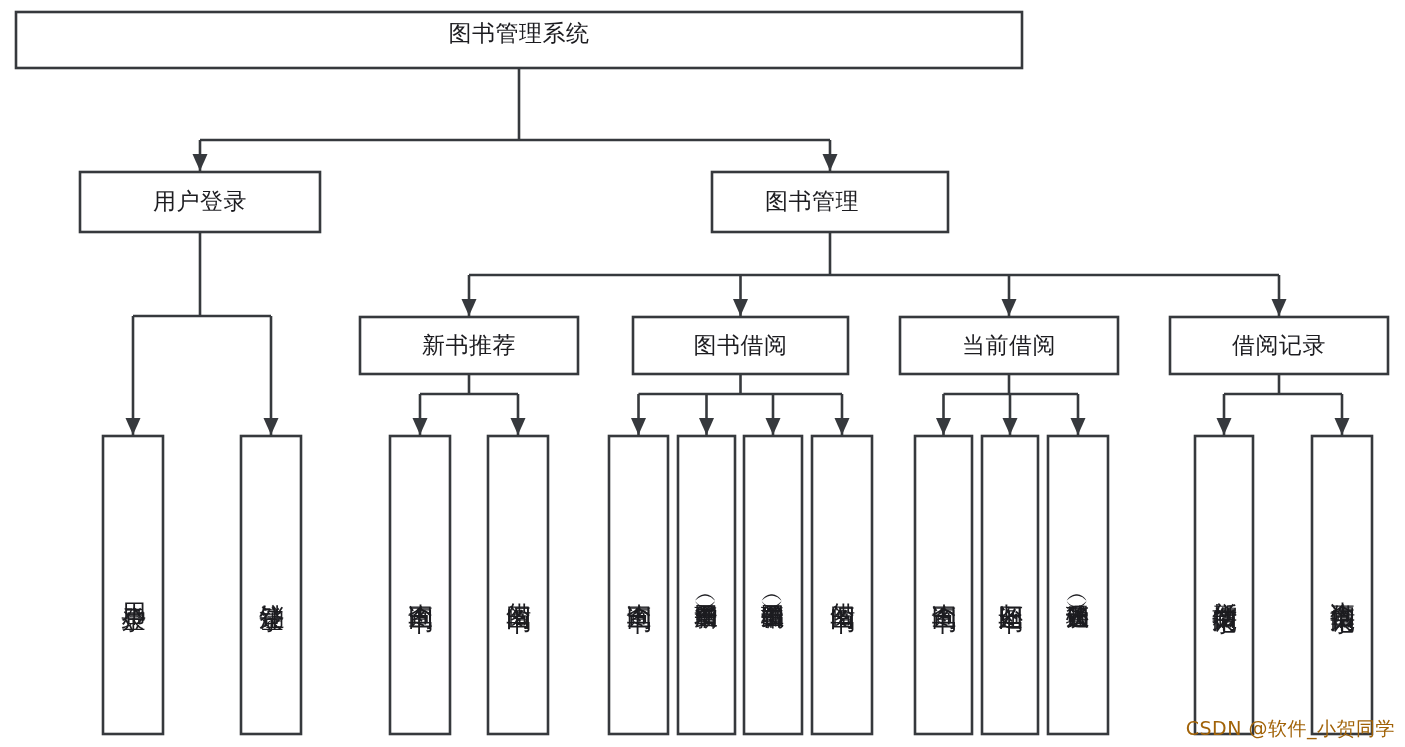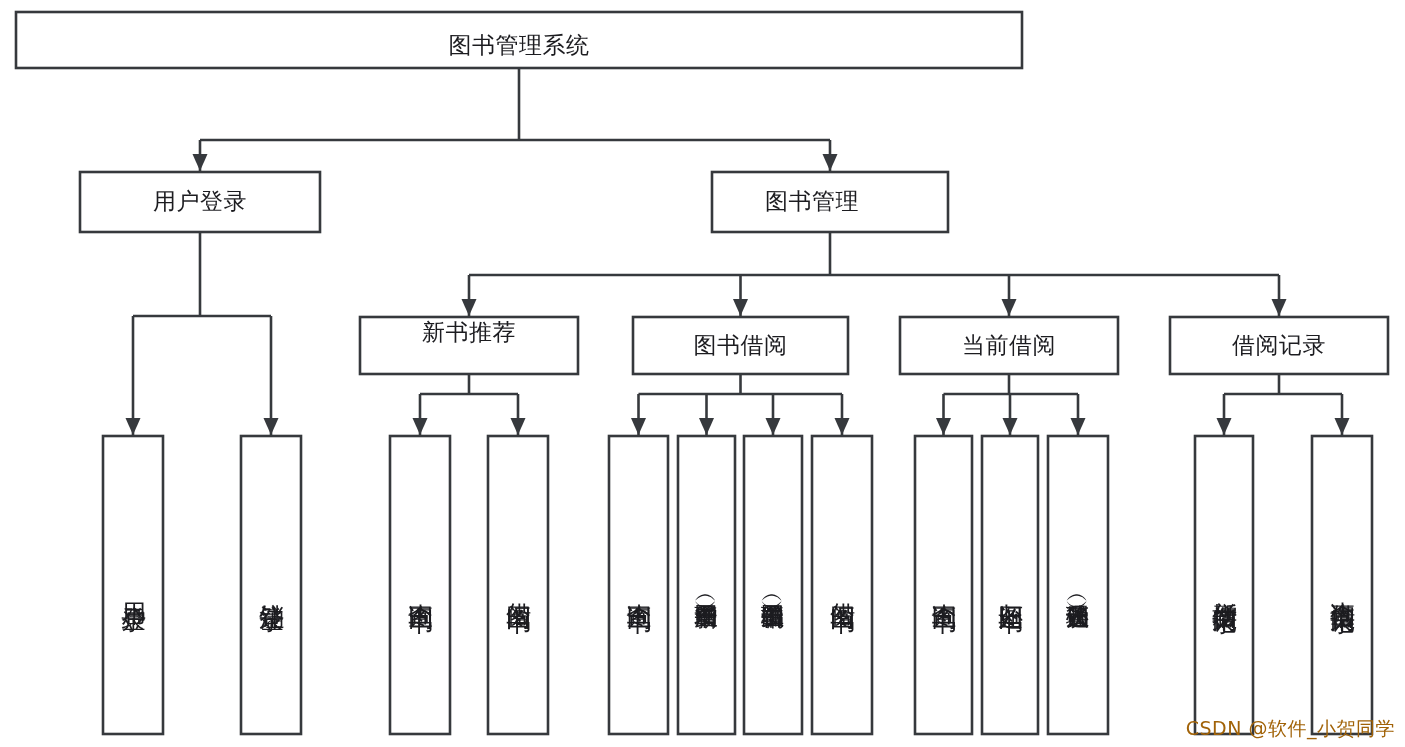--- a/index.html
+++ b/index.html
@@ -153,24 +153,24 @@
         <rect x="812" y="436" width="60" height="298" class="node-box"></rect>
         <rect x="915" y="436" width="57" height="298" class="node-box"></rect>
         <rect x="982" y="436" width="56" height="298" class="node-box"></rect>
         <rect x="1048" y="436" width="60" height="298" class="node-box"></rect>
         <rect x="1195" y="436" width="58" height="298" class="node-box"></rect>
         <rect x="1312" y="436" width="60" height="298" class="node-box"></rect>
       </g>
   </svg>
 
   <div id="labels-layer">
-      <div class="node-label horizontal" style="left: 16px; top: 12px; width: 1006px; height: 68px;">图书管理系统</div>
+      <div class="node-label horizontal" style="left: 16px; top: 0; width: 1006px; height: 68px;">图书管理系统</div>
       <div class="node-label horizontal" style="left: 80px; top: 172px; width: 240px; height: 60px;">用户登录</div>
       <div class="node-label horizontal" style="left: 712px; top: 172px; width: 200px; height: 60px;">图书管理</div>
-      <div class="node-label horizontal" style="left: 360px; top: 304px; width: 218px; height: 57px; text-align: right;">新书推荐</div>
+      <div class="node-label horizontal" style="left: 360px; top: 317px; width: 218px; height: 57px; text-align: right;">新书推荐</div>
       <div class="node-label horizontal" style="left: 633px; top: 317px; width: 215px; height: 57px;">图书借阅</div>
       <div class="node-label horizontal" style="left: 900px; top: 317px; width: 218px; height: 57px; text-align: right;">当前借阅</div>
       <div class="node-label horizontal" style="left: 1170px; top: 317px; width: 218px; height: 57px; font-family: Liberation Serif, serif;">借阅记录</div>
       <div class="node-label vertical" style="left: 103px; top: 436px; width: 60px; height: 298px;">用户登录</div>
       <div class="node-label vertical" style="left: 241px; top: 436px; width: 60px; height: 298px;">注销登录</div>
       <div class="node-label vertical" style="left: 390px; top: 436px; width: 60px; height: 298px;">查询图书</div>
       <div class="node-label vertical" style="left: 488px; top: 436px; width: 60px; height: 298px;">借阅图书</div>
       <div class="node-label vertical" style="left: 609px; top: 436px; width: 59px; height: 298px;">查询图书</div>
       <div class="node-label vertical" style="left: 678px; top: 436px; width: 57px; height: 298px; font-size: 23px; letter-spacing: 0px;">新增图书（管理员）</div>
       <div class="node-label vertical" style="left: 744px; top: 436px; width: 58px; height: 298px; font-size: 23px; letter-spacing: 0px;">编辑图书（管理员）</div>

